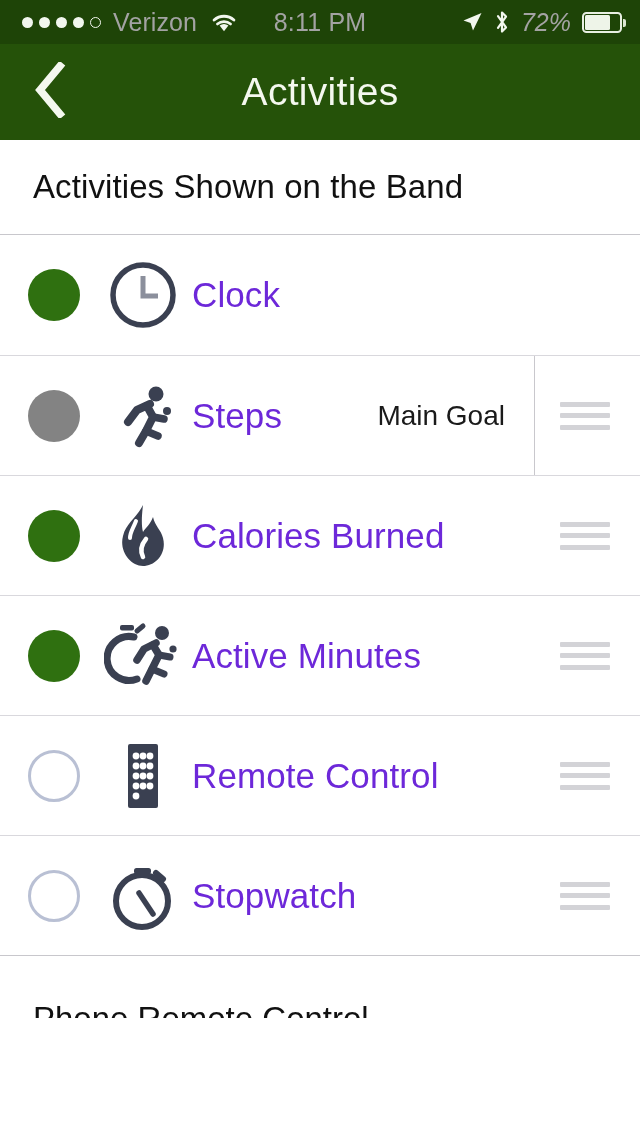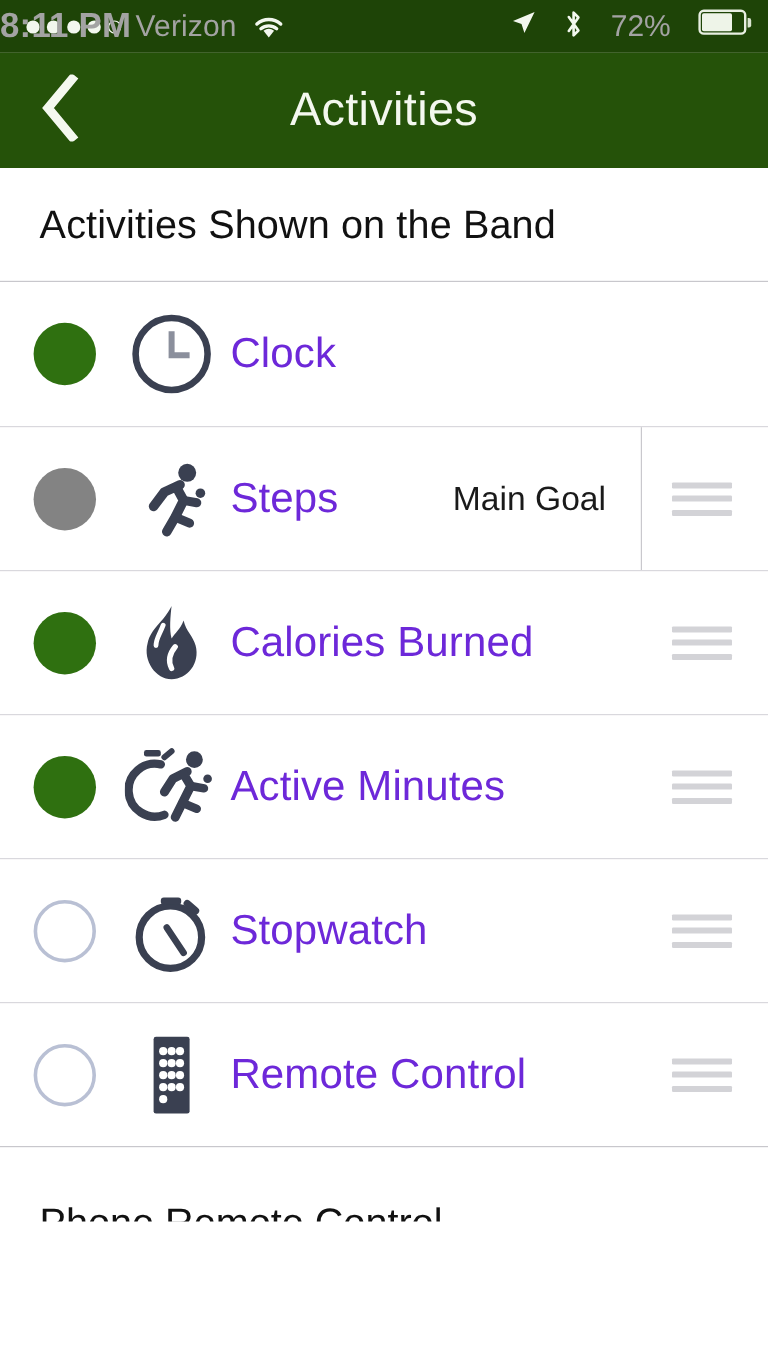--- a/index.html
+++ b/index.html
@@ -21,24 +21,24 @@
     font-size:25px;
   }
   .sb-left { position:absolute; left:22px; display:flex; align-items:center; gap:9px; }
   .dots { display:flex; align-items:center; gap:6px; }
   .dot { width:11px; height:11px; border-radius:50%; background:#f2f7ee; }
   .dot.hollow { background:transparent; border:1.6px solid #f2f7ee; }
   .carrier { font-size:25px; letter-spacing:.1px; margin-left:3px; }
   .wifi { position:relative; width:26px; height:19px; margin-left:5px; }
   .wifi svg { display:block; }
   .sb-center {
-    position:absolute; left:0; right:0; 
-    font-size:29px; font-weight:700; letter-spacing:.2px;
-  }
-  .sb-right { position:absolute; right:14px; display:flex; gap:23px; }
+    position:absolute; left:0; right:0; text-align:center;
+    font-size:25px; font-weight:400; letter-spacing:.2px;
+  }
+  .sb-right { position:absolute; right:14px; display:flex; align-items:center; gap:11px;font-style:italic; }
   .loc svg, .bt svg { display:block; }
   .batt-pct { font-size:25px; }
   .battery { position:relative; width:44px; height:21px; }
   .batt-body {
     position:absolute; left:0; top:0; width:40px; height:21px;
     border:2px solid #e8efe2; border-radius:4.5px;
   }
   .batt-fill {
     position:absolute; left:3px; top:3px; height:15px; width:25px;
     background:#eef4e8; border-radius:1.5px;
@@ -242,39 +242,20 @@
           <path d="M33 14 L39 9" stroke="#3a4051" stroke-width="5" stroke-linecap="round"></path>
           <circle cx="58" cy="16" r="7" fill="#3a4051"></circle>
           <path d="M52 26 L40 32 L33 43" stroke="#3a4051" stroke-width="7.5" fill="none" stroke-linecap="round" stroke-linejoin="round"></path>
           <path d="M49 28 L55 38 L48 52 L42 64" stroke="#3a4051" stroke-width="7.5" fill="none" stroke-linecap="round" stroke-linejoin="round"></path>
           <path d="M55 38 L66 40" stroke="#3a4051" stroke-width="7" fill="none" stroke-linecap="round"></path>
           <path d="M48 52 L60 57" stroke="#3a4051" stroke-width="7" fill="none" stroke-linecap="round"></path>
           <circle cx="69" cy="32" r="3.6" fill="#3a4051"></circle>
         </svg>
       </div>
       <div class="row-label">Active Minutes</div>
-      <div class="handle">
-          <span></span>
-          <span></span>
-          <span></span>
-        </div>
-    </div>
-
-    <div class="row">
-      <div class="toggle-dot off"></div>
-      <div class="row-icon">
-        <svg width="74" height="74" viewBox="0 0 74 74">
-          <circle cx="36" cy="42" r="26" fill="none" stroke="#3a4051" stroke-width="6"></circle>
-          <rect x="28" y="9" width="17" height="6" rx="2.5" fill="#3a4051"></rect>
-          <path d="M36 15 V18" stroke="#3a4051" stroke-width="6"></path>
-          <path d="M50 14 L57 20" stroke="#3a4051" stroke-width="6" stroke-linecap="round"></path>
-          <path d="M33 34 L47 55" stroke="#3a4051" stroke-width="5.5" stroke-linecap="round"></path>
-        </svg>
-      </div>
-      <div class="row-label">Stopwatch</div>
       <div class="handle">
           <span></span>
           <span></span>
           <span></span>
         </div>
     </div>
 
     <div class="row">
       <div class="toggle-dot off"></div>
       <div class="row-icon">
@@ -296,18 +277,37 @@
         </svg>
       </div>
       <div class="row-label">Remote Control</div>
       <div class="handle">
           <span></span>
           <span></span>
           <span></span>
         </div>
     </div>
 
+    <div class="row">
+      <div class="toggle-dot off"></div>
+      <div class="row-icon">
+        <svg width="74" height="74" viewBox="0 0 74 74">
+          <circle cx="36" cy="42" r="26" fill="none" stroke="#3a4051" stroke-width="6"></circle>
+          <rect x="28" y="9" width="17" height="6" rx="2.5" fill="#3a4051"></rect>
+          <path d="M36 15 V18" stroke="#3a4051" stroke-width="6"></path>
+          <path d="M50 14 L57 20" stroke="#3a4051" stroke-width="6" stroke-linecap="round"></path>
+          <path d="M33 34 L47 55" stroke="#3a4051" stroke-width="5.5" stroke-linecap="round"></path>
+        </svg>
+      </div>
+      <div class="row-label">Stopwatch</div>
+      <div class="handle">
+          <span></span>
+          <span></span>
+          <span></span>
+        </div>
+    </div>
+
   </div>
 
   <div class="hr"></div>
   <div class="bottom-head">Phone Remote Control</div>
 
 </div>
 
 </body></html>

